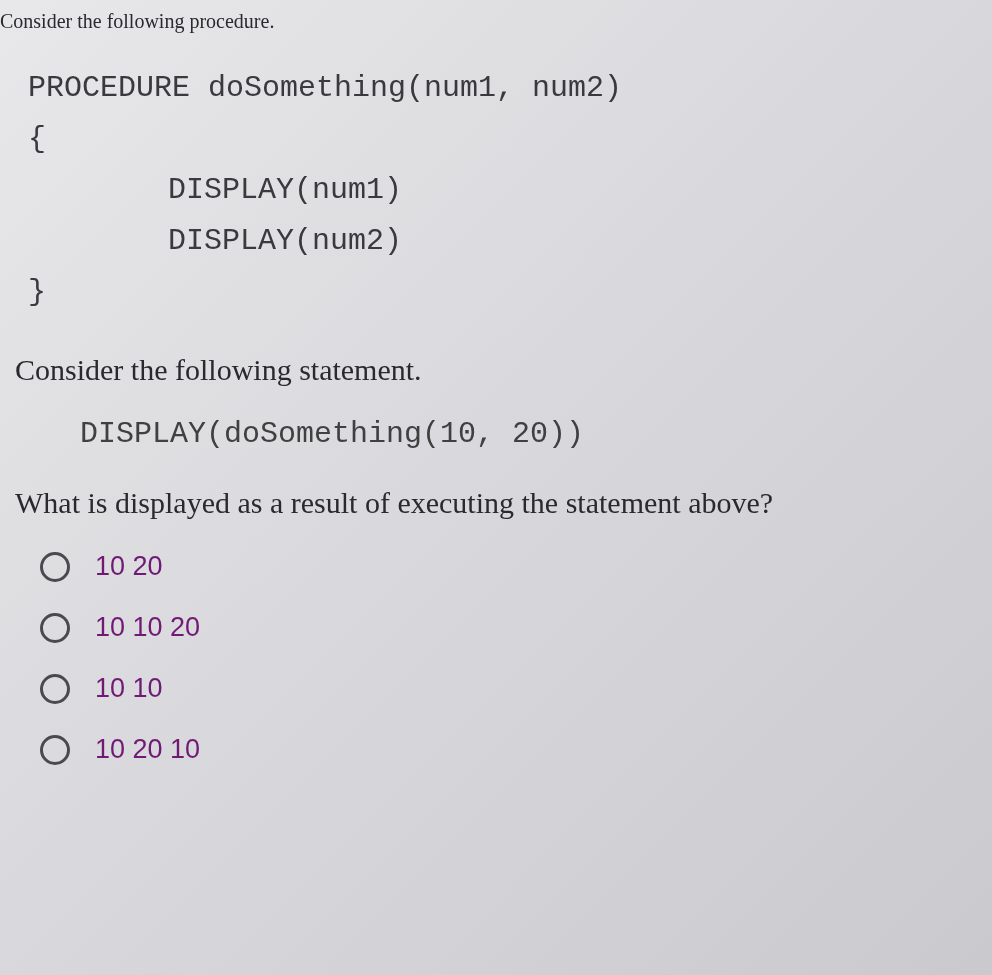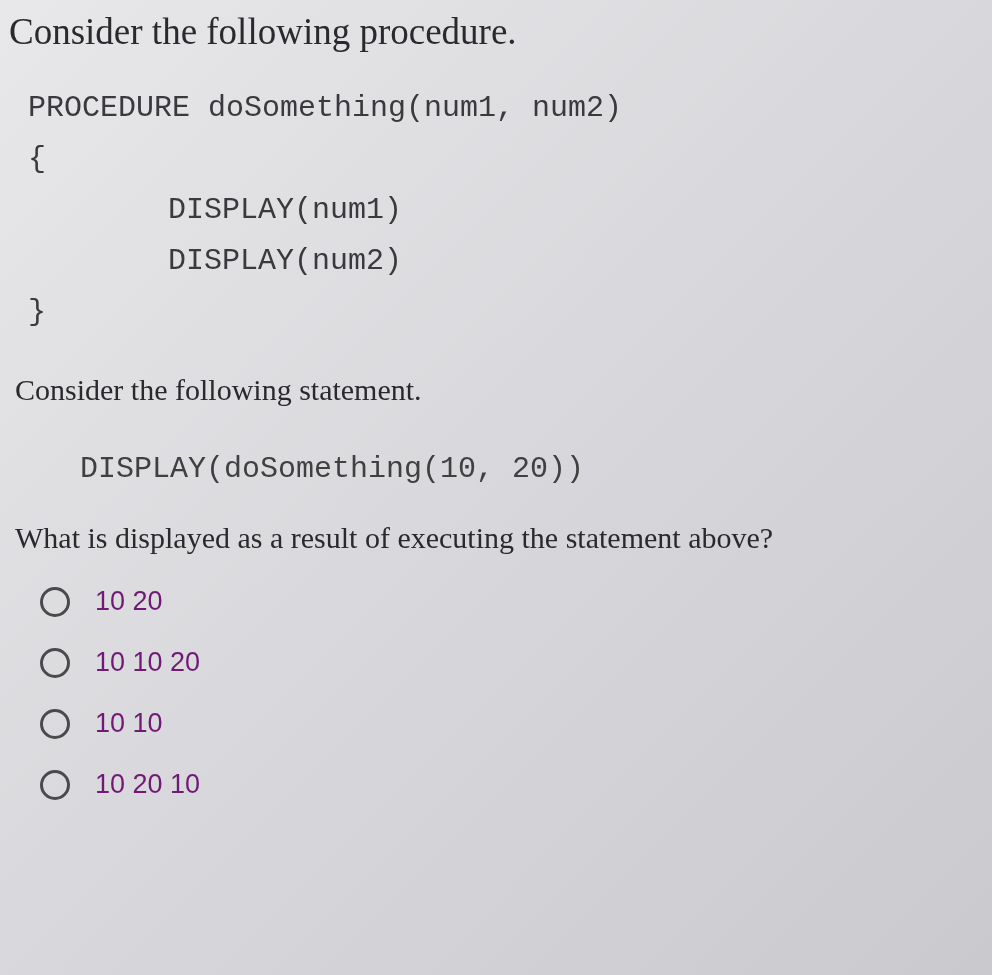--- a/index.html
+++ b/index.html
@@ -10,43 +10,43 @@
     body {
       width: 992px;
       height: 975px;
       background: linear-gradient(135deg, #e8e8ea 0%, #d8d8dc 50%, #cacace 100%);
       font-family: Georgia, 'Times New Roman', serif;
       color: #2a2a2e;
       padding: 10px 20px 10px 0;
       overflow: hidden;
     }
     .intro-text {
-      font-size: 37px;
+      font-size: 20px;
       margin-bottom: 30px;
-      margin-left: 9px;
+      margin-left: 0;
       font-weight: 400;
     }
     .code-block {
       font-family: 'Courier New', Courier, monospace;
       font-size: 30px;
       margin-left: 28px;
       margin-bottom: 35px;
       line-height: 1.7;
       color: #3a3a3e;
     }
     .code-indent-1 {
       margin-left: 0;
     }
     .code-indent-2 {
       margin-left: 140px;
     }
     .statement-label {
       font-size: 30px;
       margin-left: 15px;
-      margin-bottom: 45px;
+      margin-bottom: 30px;
       font-weight: 400;
     }
     .statement-code {
       font-family: 'Courier New', Courier, monospace;
       font-size: 30px;
       margin-left: 80px;
       margin-bottom: 35px;
       color: #404040;
     }
     .question-text {

